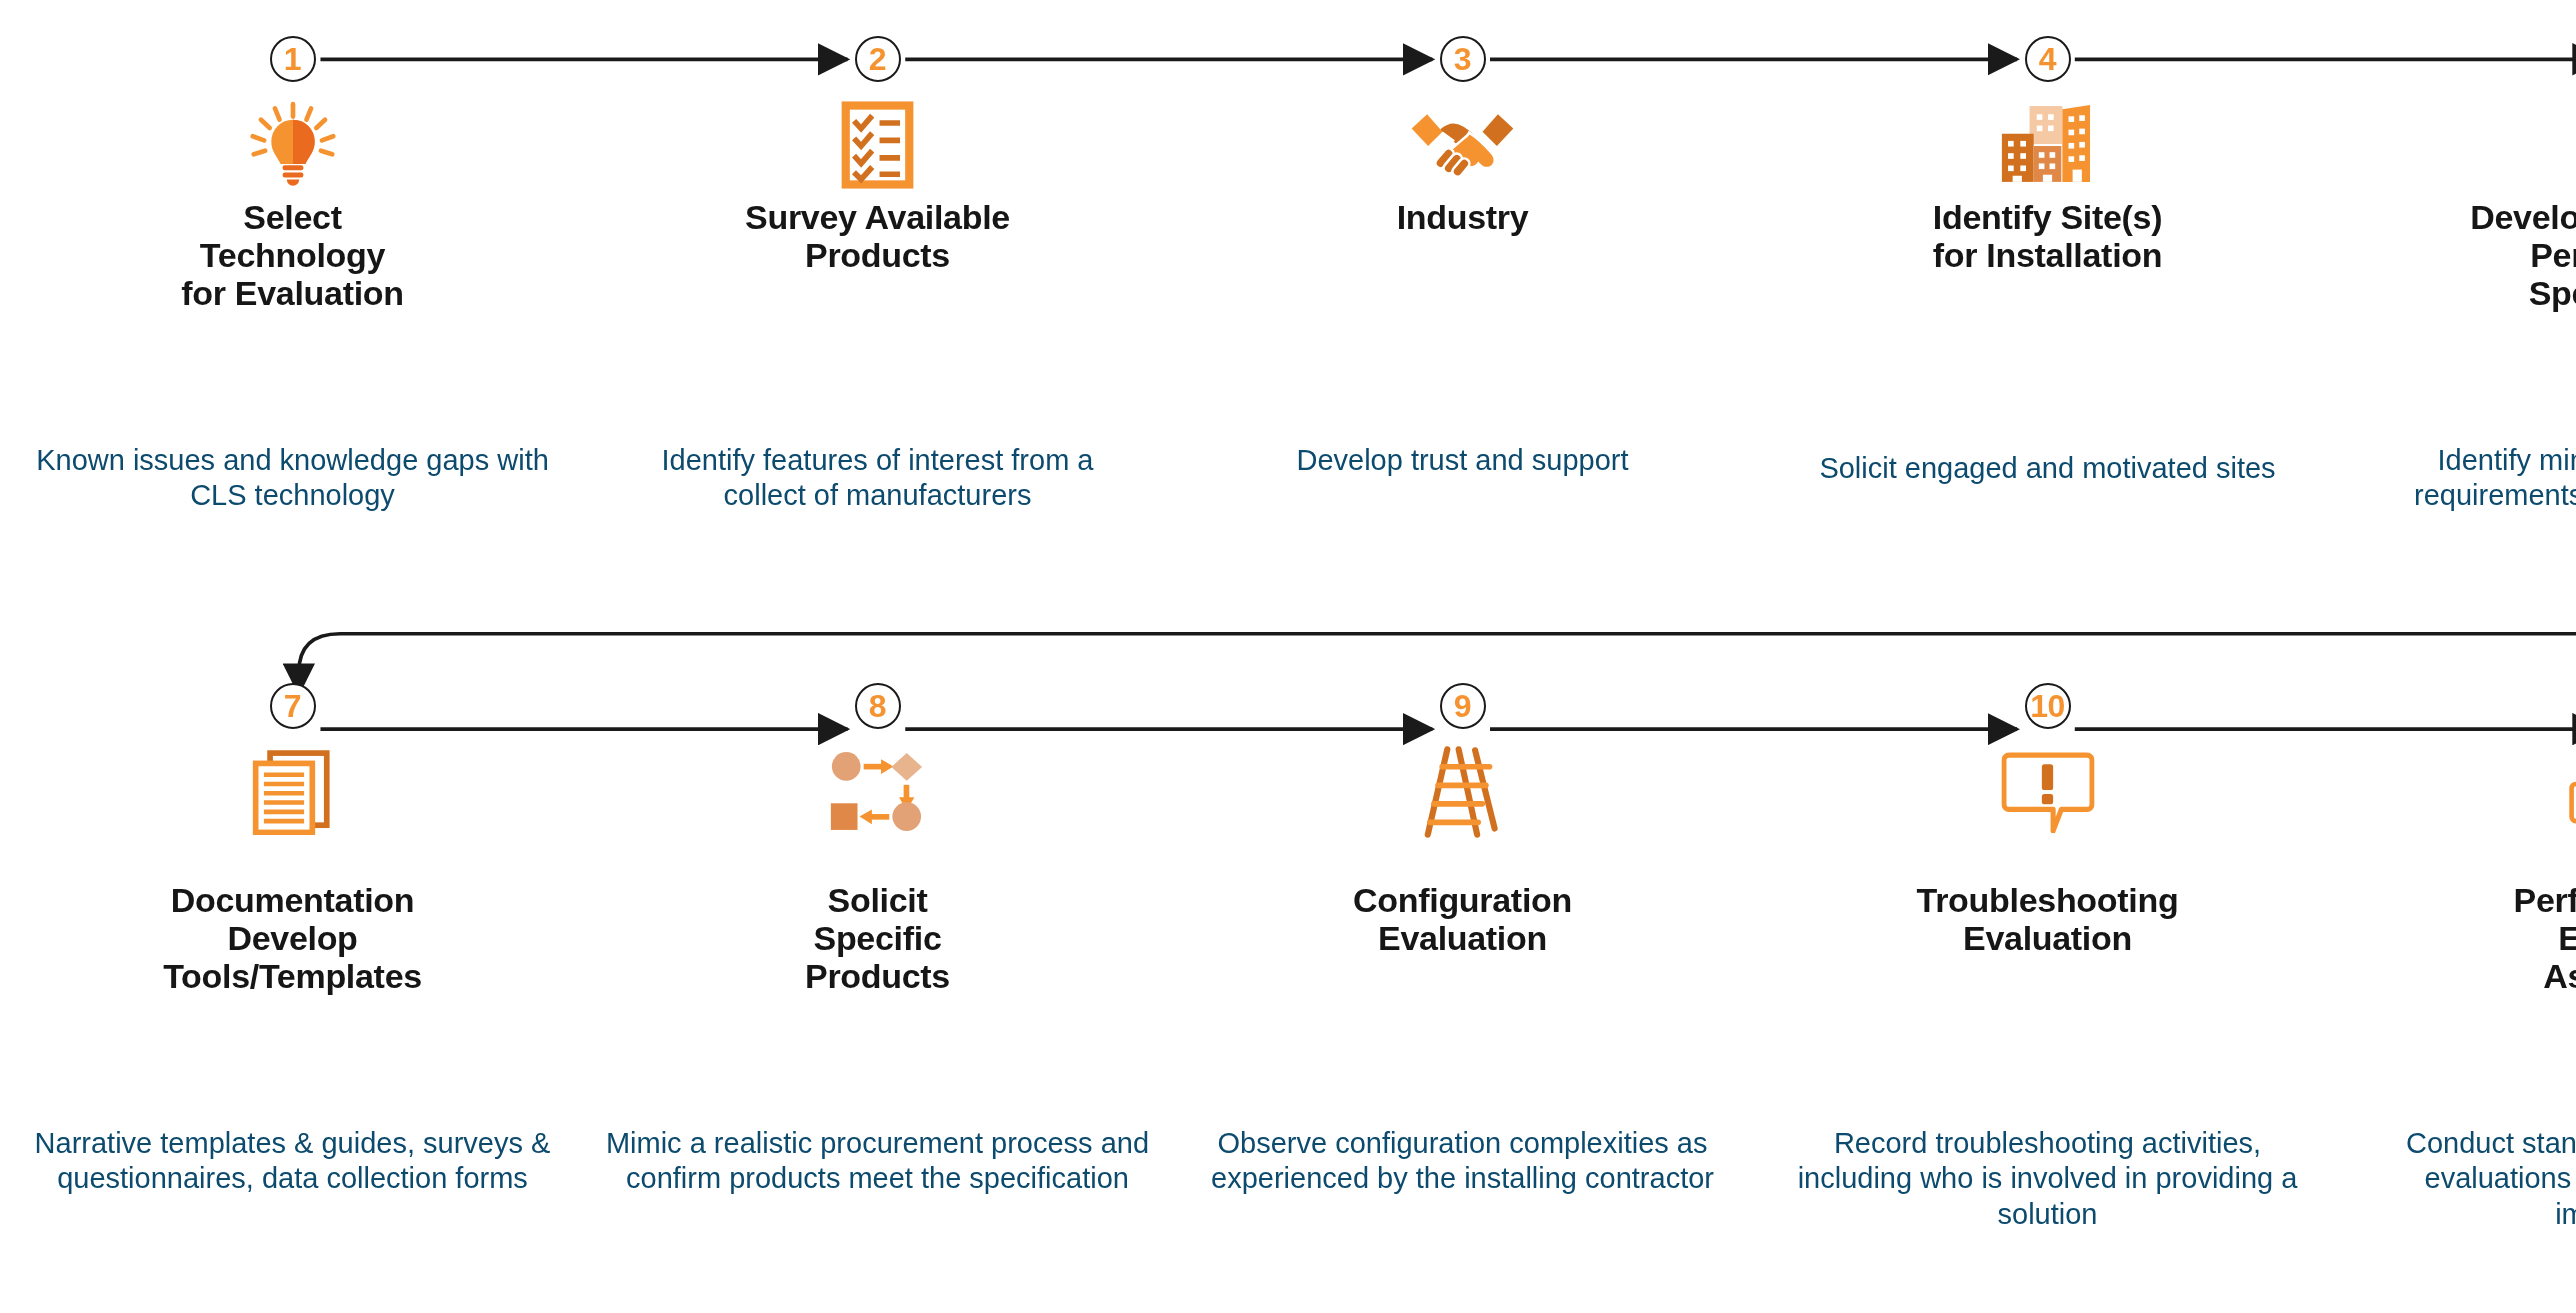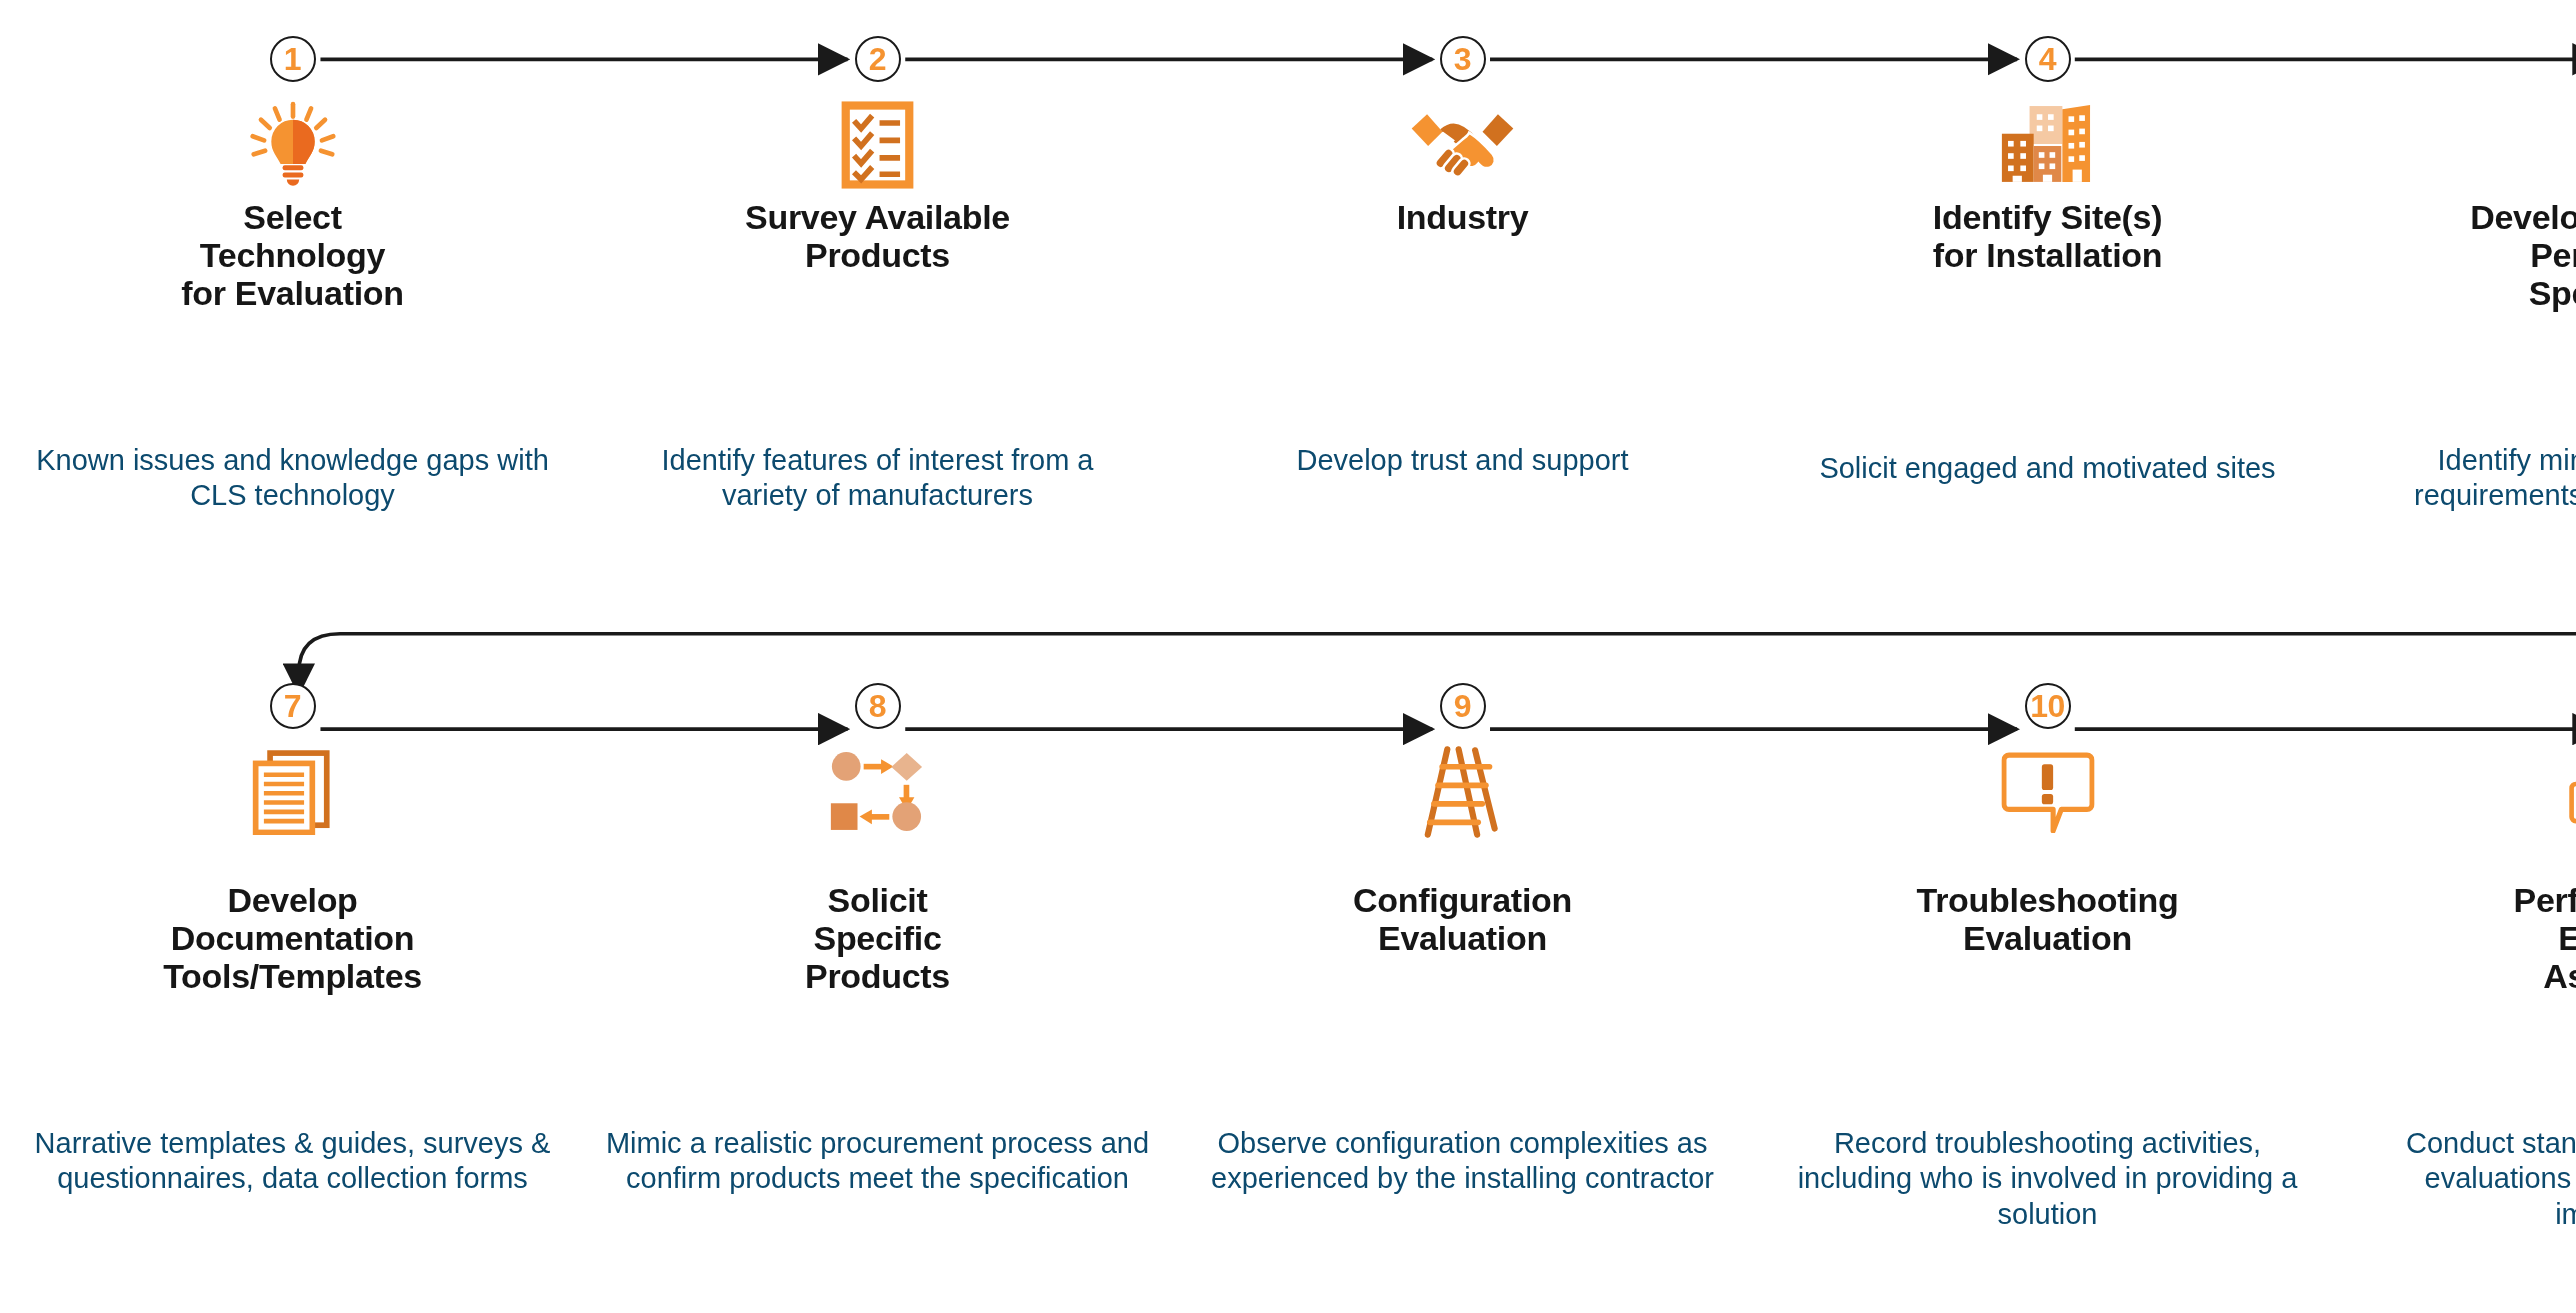--- a/index.html
+++ b/index.html
@@ -140,21 +140,21 @@
             <line x1="84" y1="76" x2="124" y2="76"></line>
             <line x1="84" y1="110" x2="124" y2="110"></line>
             <line x1="84" y1="142" x2="124" y2="142"></line>
           </g>
         </svg>
       </div>
       <div class="step-title">
           <div>Survey Available</div>
           <div>Products</div>
         </div>
-      <div class="step-desc w-940">Identify features of interest from a variety of manufacturers</div>
+      <div class="step-desc w-940">Identify features of interest from a collect of manufacturers</div>
     </div>
 
     <div class="step">
       <div class="num-circle">
         <span>3</span>
       </div>
       <div class="icon-box">
         <svg width="108" height="77" viewBox="0 0 210 150">
           <path d="M6 42 L36 14 L66 48 L38 76 Z" fill="#F59331"></path>
           <path d="M204 42 L174 14 L144 48 L172 76 Z" fill="#D1711F"></path>
@@ -256,22 +256,22 @@
             <line x1="26" y1="48" x2="104" y2="48"></line>
             <line x1="26" y1="66" x2="104" y2="66"></line>
             <line x1="26" y1="84" x2="104" y2="84"></line>
             <line x1="26" y1="102" x2="104" y2="102"></line>
             <line x1="26" y1="120" x2="104" y2="120"></line>
             <line x1="26" y1="138" x2="104" y2="138"></line>
           </g>
         </svg>
       </div>
       <div class="step-title">
+          <div>Documentation</div>
           <div>Develop</div>
-          <div>Documentation</div>
           <div>Tools/Templates</div>
         </div>
       <div class="step-desc">Narrative templates &amp; guides, surveys &amp; questionnaires, data collection forms</div>
     </div>
 
     <div class="step">
       <div class="num-circle">
         <span>8</span>
       </div>
       <div class="icon-box">

